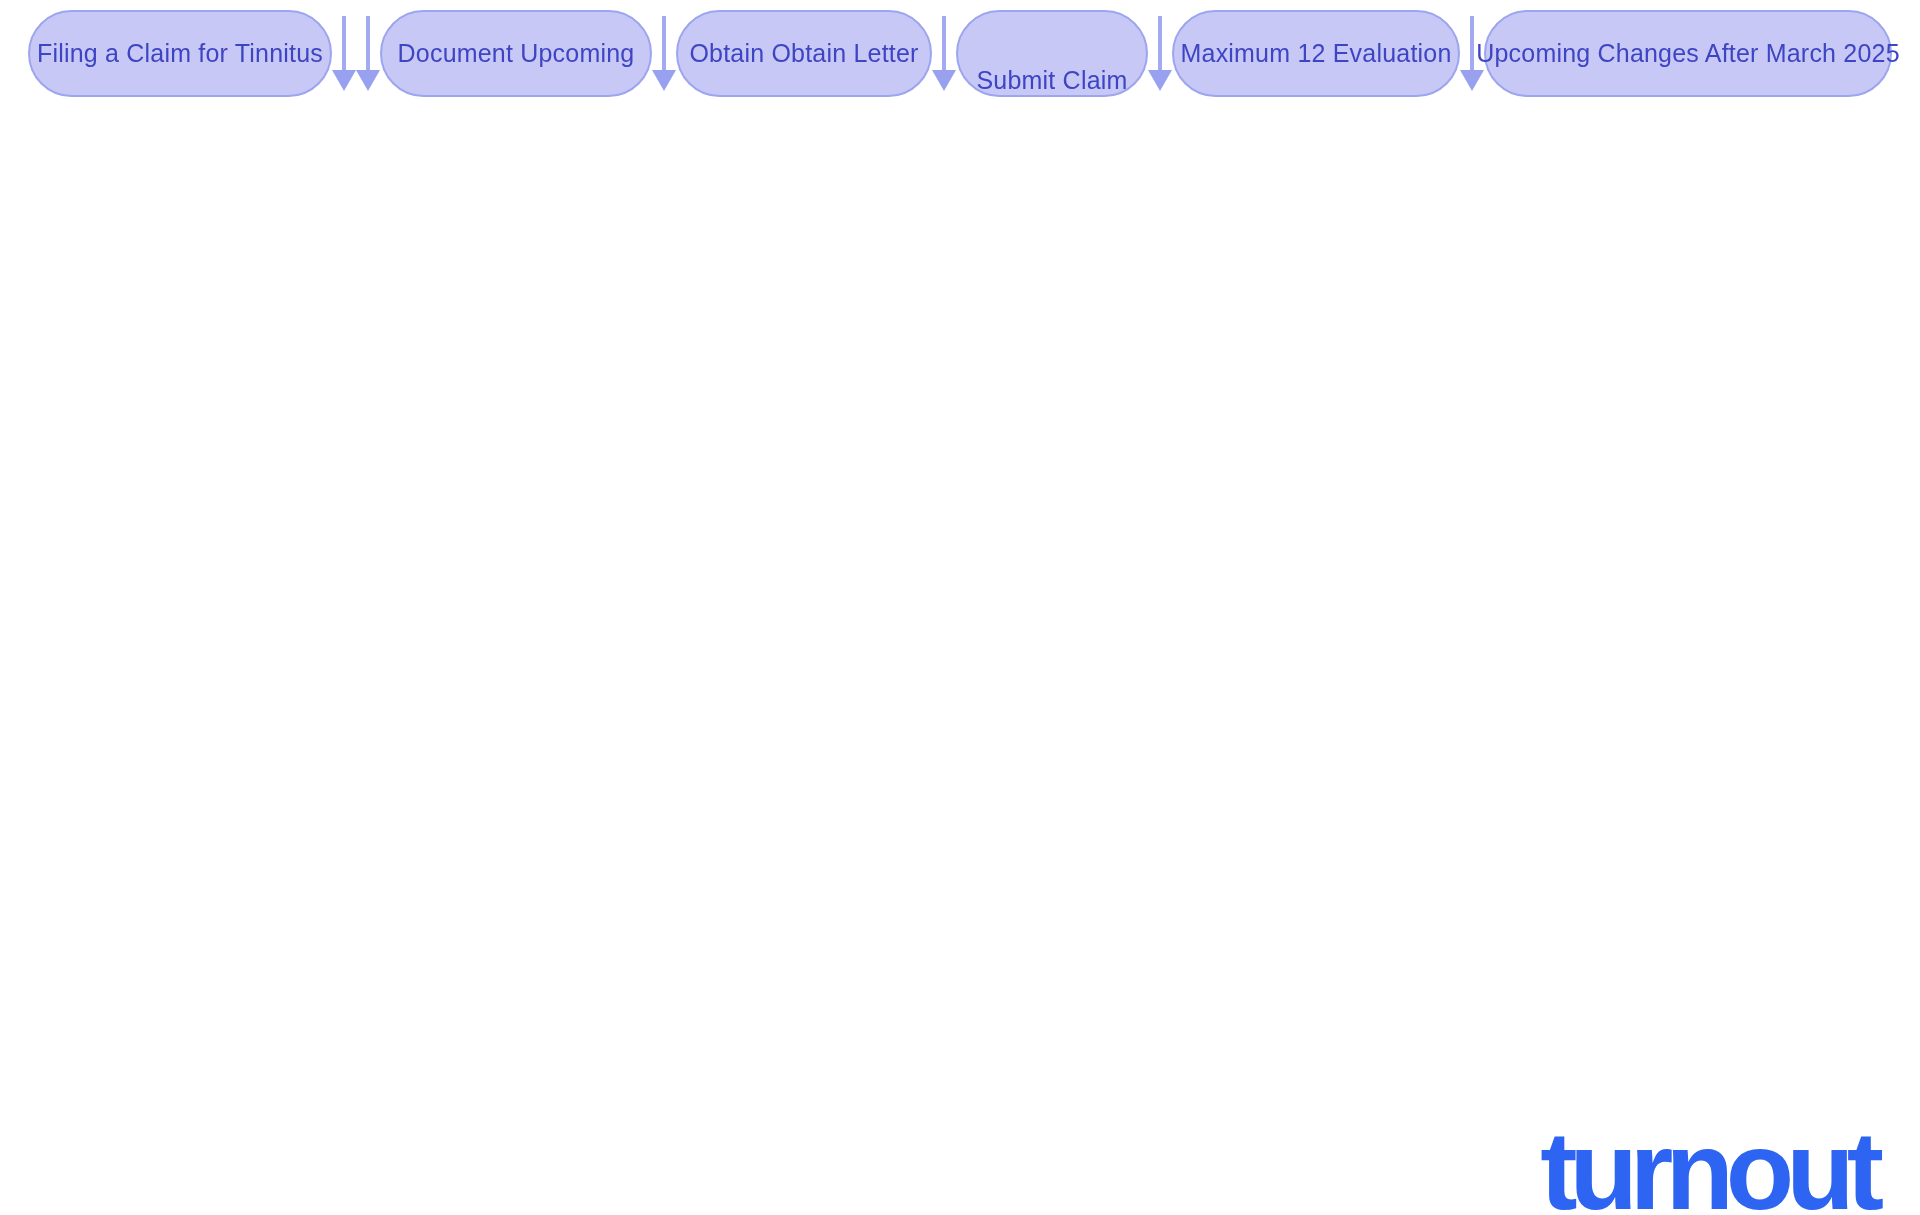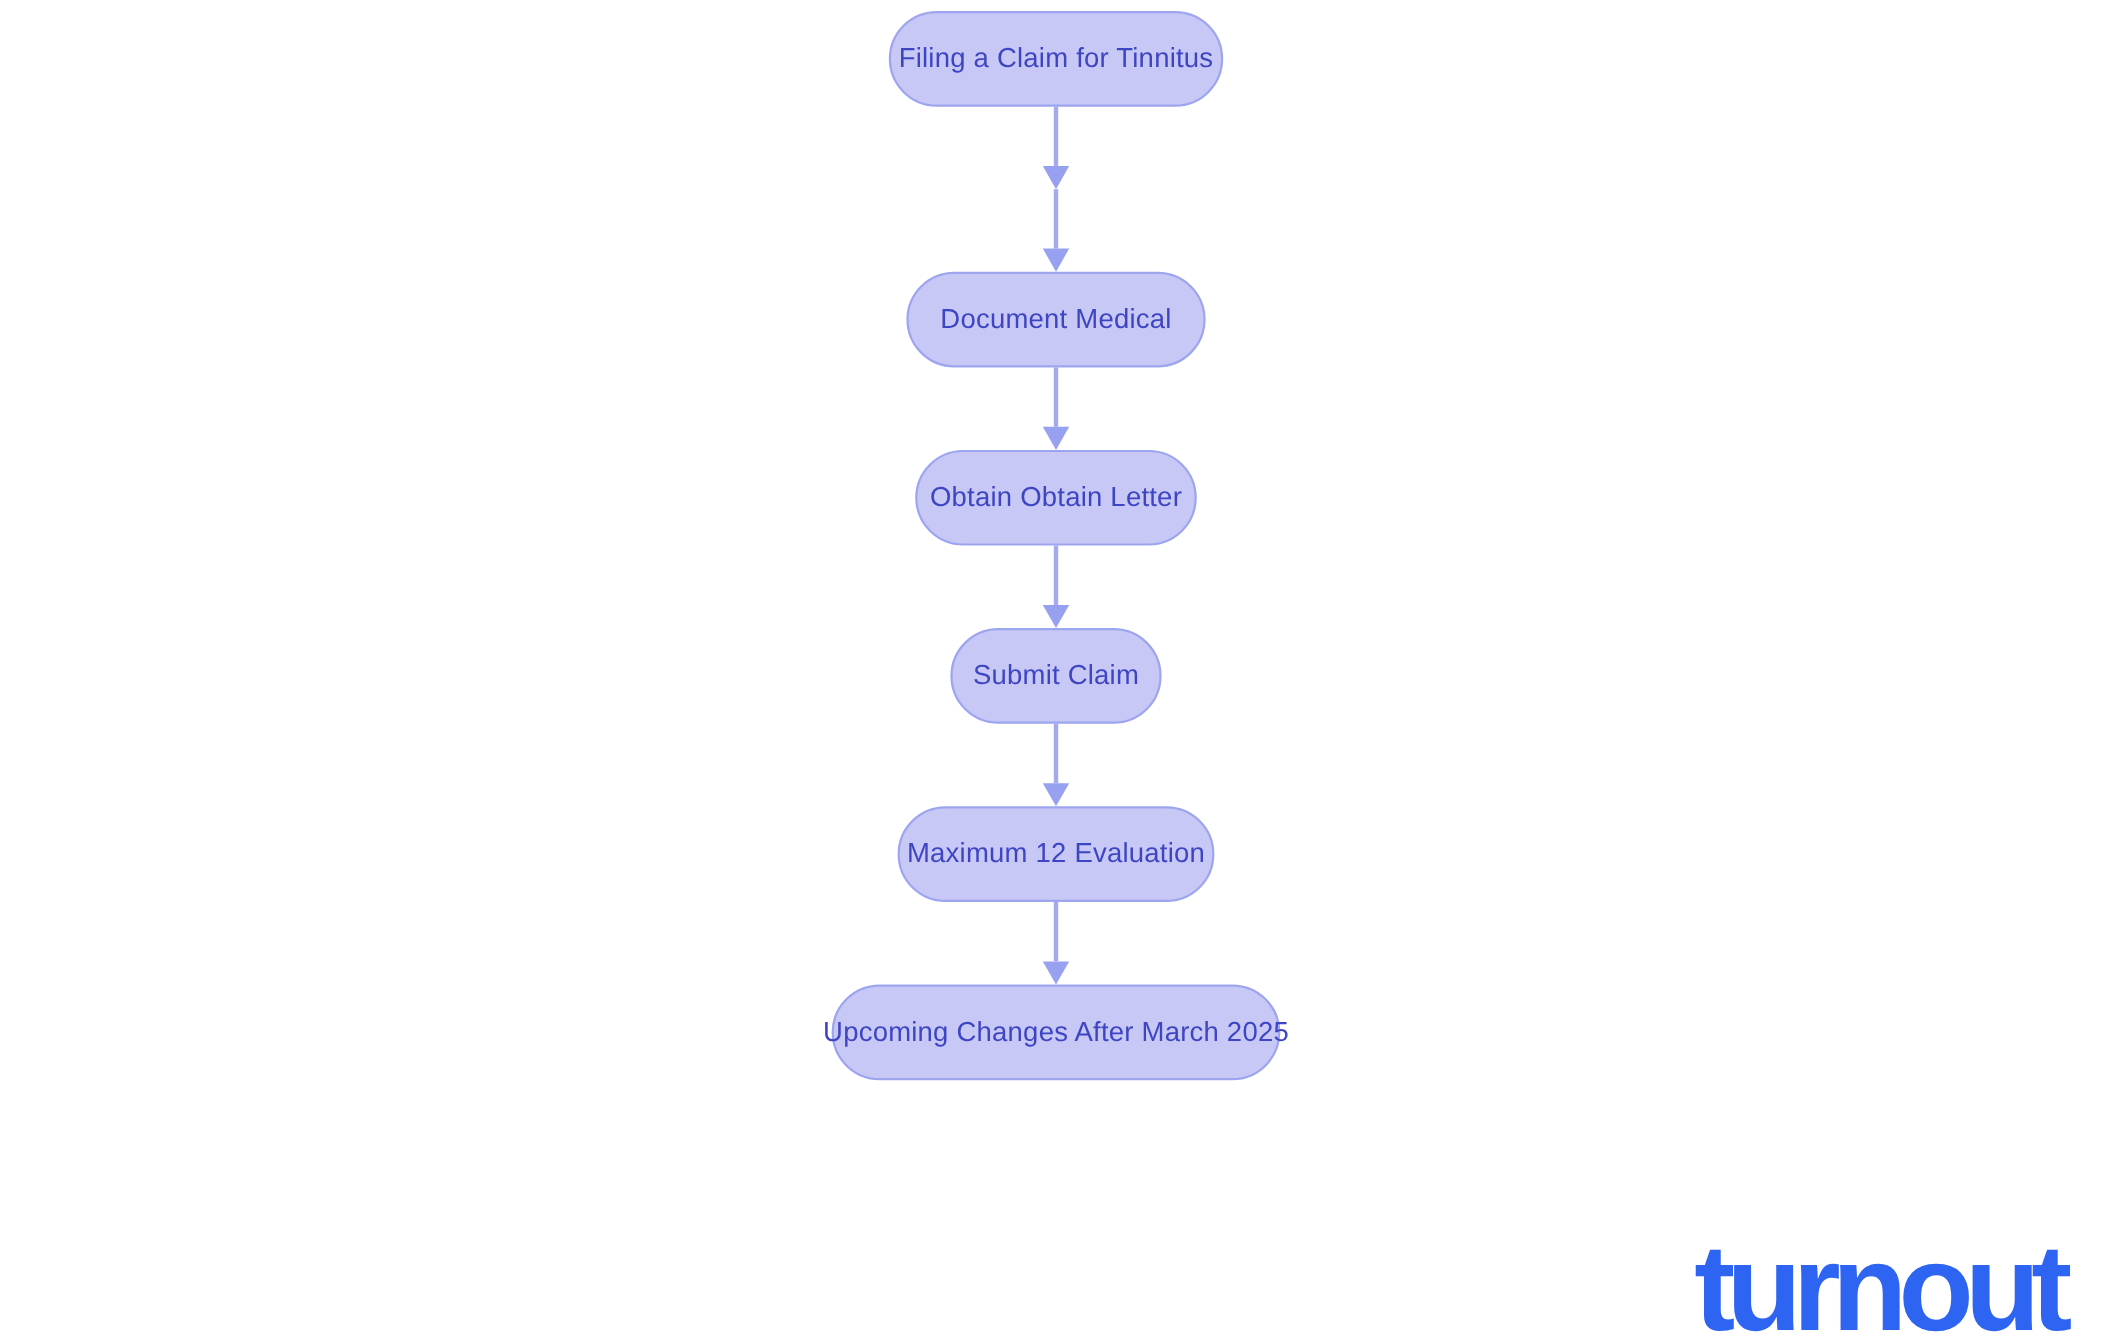--- a/index.html
+++ b/index.html
@@ -13,21 +13,20 @@
     background: var(--background, #ffffff);
     font-family: "Liberation Sans", sans-serif;
     overflow: hidden;
   }
   .flow-column {
     position: absolute;
     left: 50%;
     top: 10px;
     transform: translateX(-50%);
     display: flex;
-    flex-direction: column;
     align-items: center;
   }
   .node {
     box-sizing: border-box;
     height: 87px;
     border-radius: 44px;
     background: var(--node-fill, #c7c8f6);
     border: 2px solid var(--node-border, #9da5ef);
     display: flex;
     align-items: center;
@@ -36,21 +35,21 @@
   .node-label {
     color: var(--node-text, #3e45c3);
     font-size: 25px;
     letter-spacing: 0.2px;
     white-space: nowrap;
   }
   .w0 { width: 304px; }
   .w1 { width: 304px; }
   .w2 { width: 272px; }
   .w3 { width: 256px; }
-  .w4 { width: 192px; }
+  .w4 { width: 192px; align-items: flex-end; }
   .w5 { width: 288px; }
   .w6 { width: 408px; }
   .arrow {
     height: 75px;
     display: flex;
     flex-direction: column;
     align-items: center;
   }
   .arrow-line {
     width: 4px;
@@ -89,21 +88,21 @@
     <div class="arrow-head"></div>
   </div>
 
 
   <div class="arrow">
     <div class="arrow-line"></div>
     <div class="arrow-head"></div>
   </div>
 
   <div class="node w2">
-    <span class="node-label">Document Medical</span>
+    <span class="node-label">Document Upcoming</span>
   </div>
 
   <div class="arrow">
     <div class="arrow-line"></div>
     <div class="arrow-head"></div>
   </div>
 
   <div class="node w3">
     <span class="node-label">Obtain Obtain Letter</span>
   </div>

